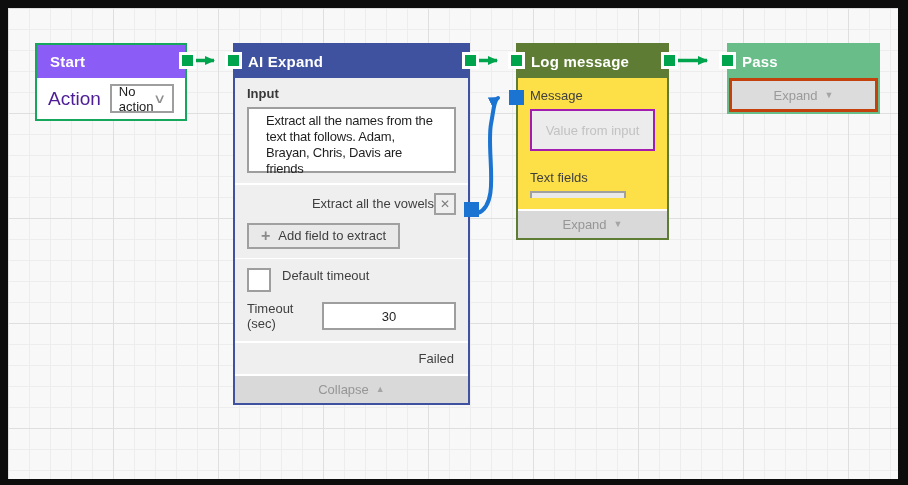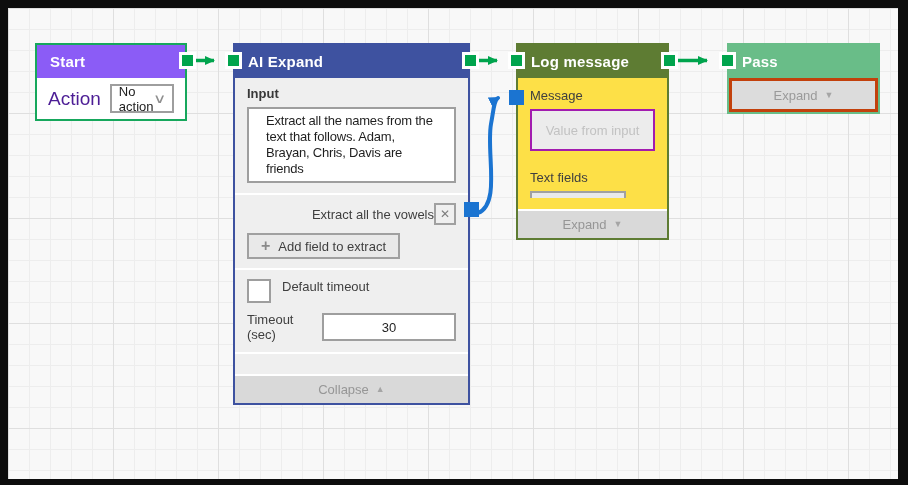--- a/index.html
+++ b/index.html
@@ -167,20 +167,21 @@
       <div class="divider div2"></div>
       <div class="cb-row">
         <div class="checkbox"></div>
         <span class="lbl">Default timeout</span>
       </div>
       <div class="timeout-row">
         <span class="lbl">Timeout (sec)</span>
         <input class="timeout-input" type="text" value="30" style="">
       </div>
       <div class="divider div3"></div>
+      <div class="failed-row">Failed</div>
     </div>
     <div class="node-footer">
       <span>Collapse</span>
       <span class="caret">▲</span>
     </div>
   </div>
 
   <div class="node node-log">
     <div class="node-header">
       <span class="node-title">Log message</span>

